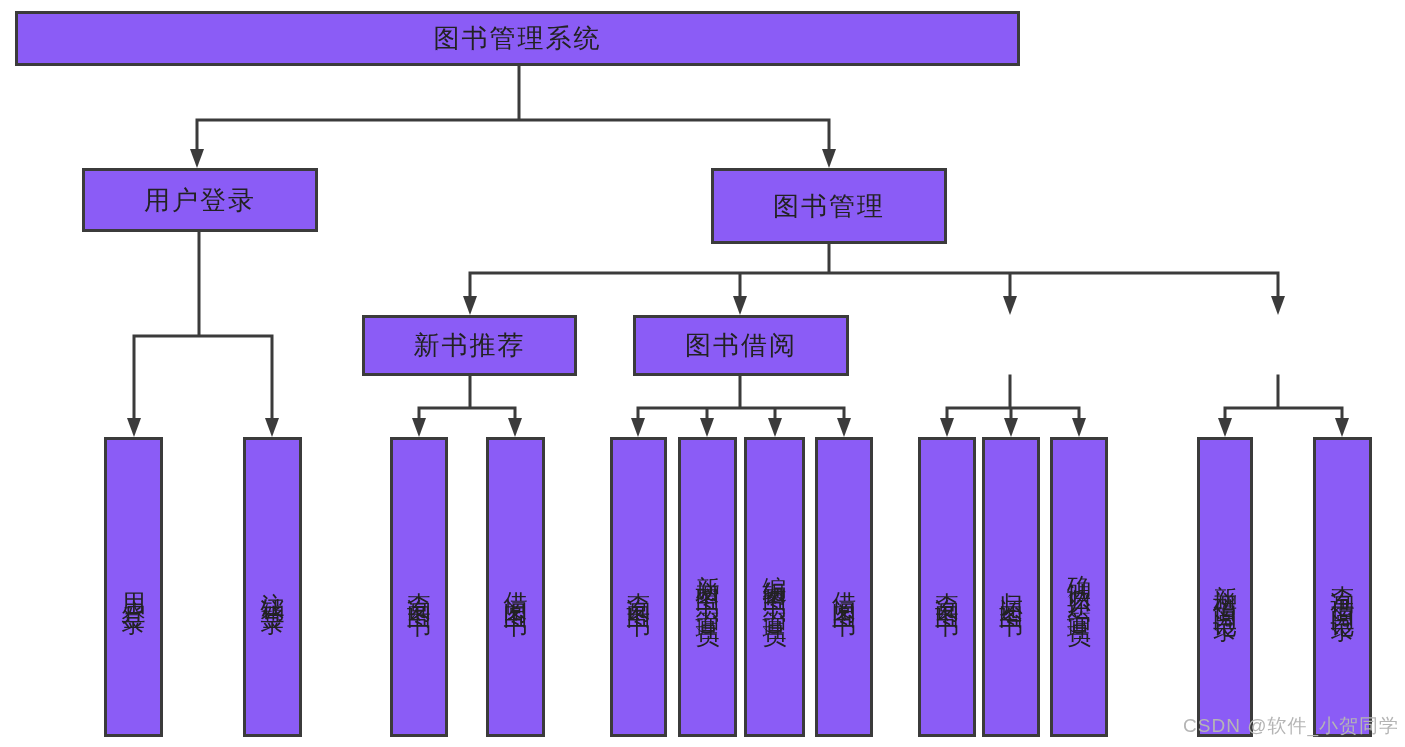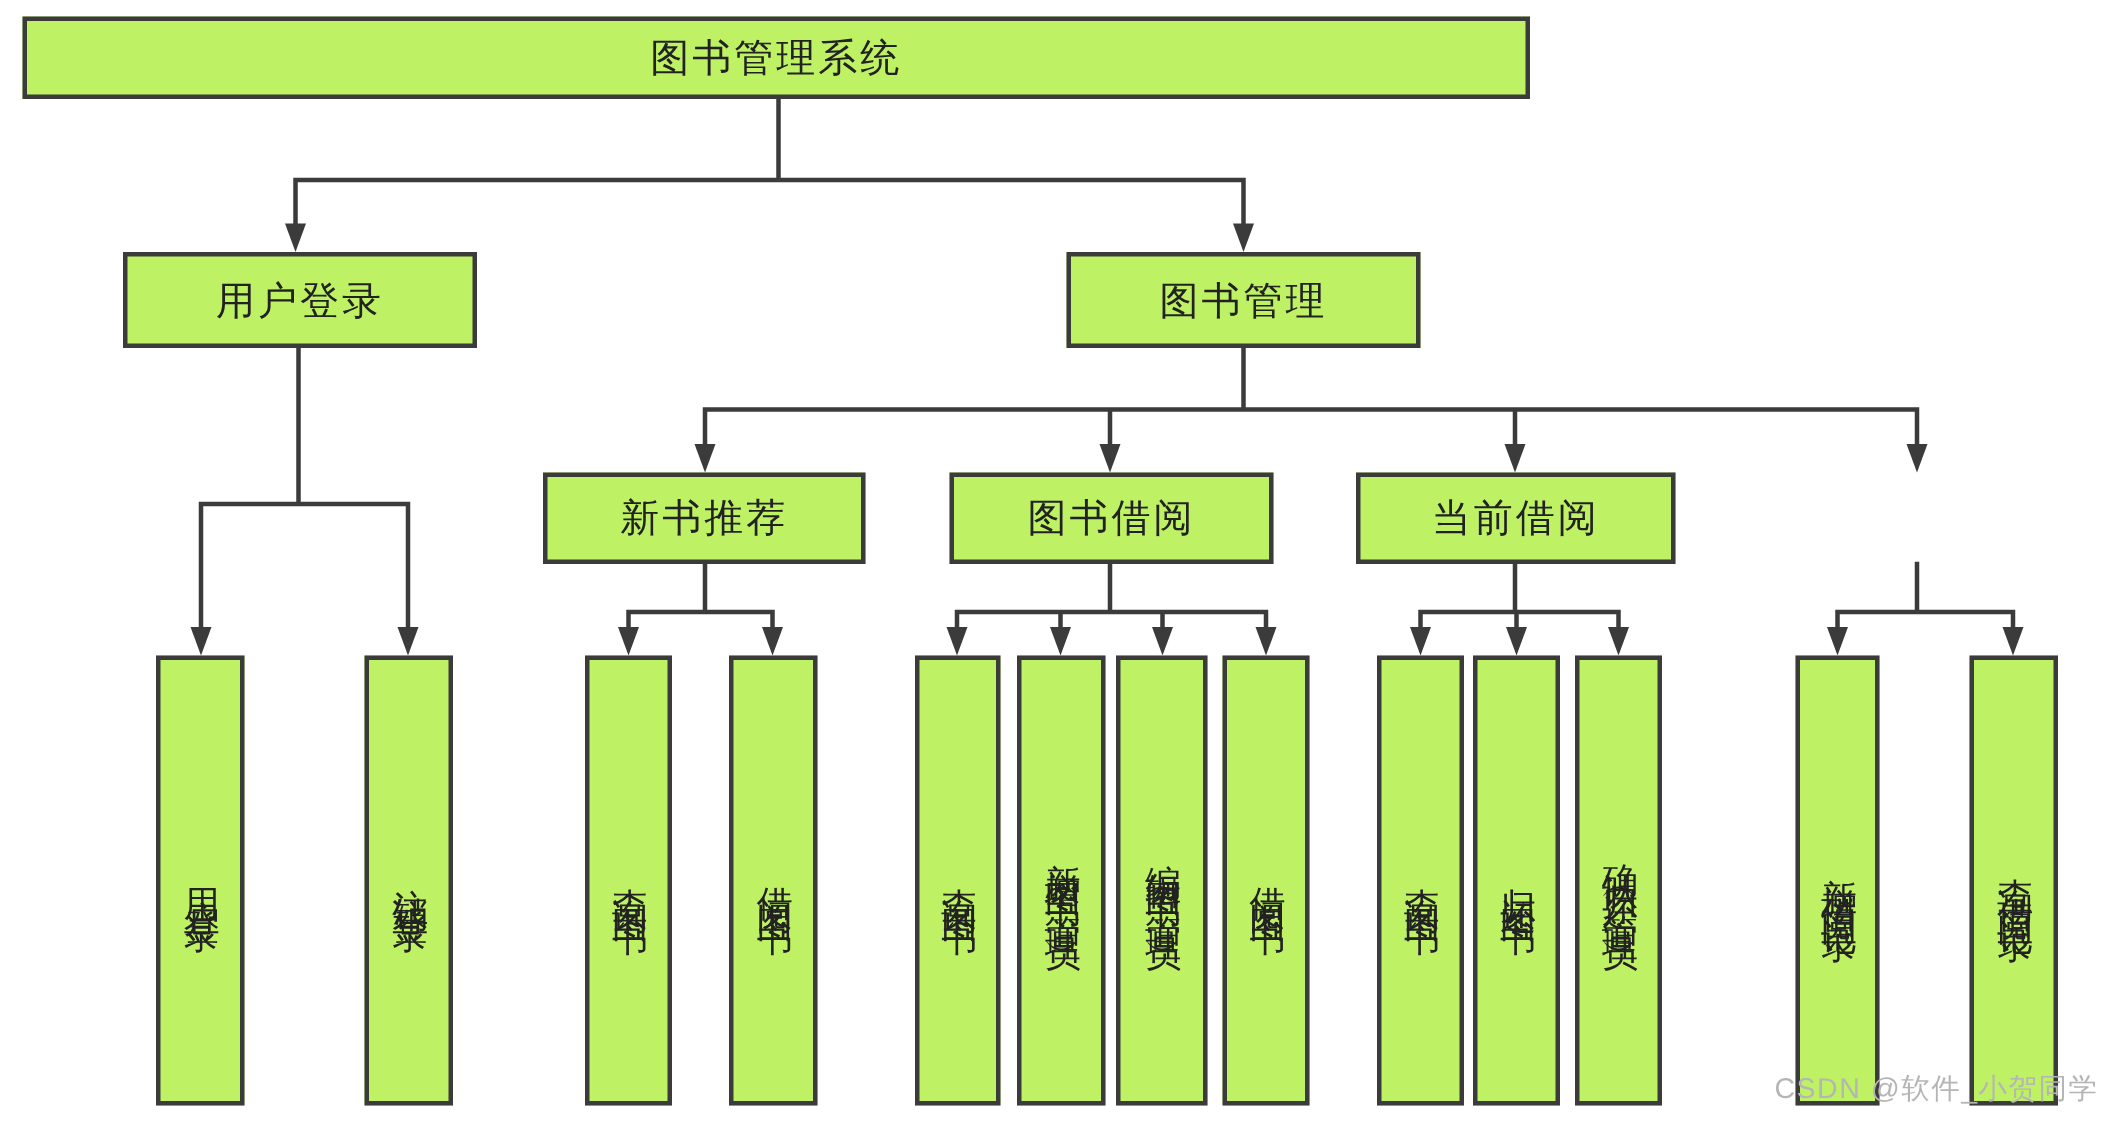--- a/index.html
+++ b/index.html
@@ -16,21 +16,21 @@
     font-family:"Liberation Sans","DejaVu Sans",sans-serif;
     overflow:hidden;
   }
   .wires{position:absolute;left:0;top:0;}
   .ln{stroke:var(--line);stroke-width:3;fill:none;stroke-linecap:square;}
   .ah{fill:var(--line);stroke:none;}
   .box{
     position:absolute;
     box-sizing:border-box;
     border:3px solid var(--line);
-    background:#bef264;
+    background:#8b5cf6;
     display:flex;align-items:center;justify-content:center;
     color:var(--text);
   }
   .hbox span{
     font-size:26px;letter-spacing:2px;white-space:nowrap;
   }
   .vbox span{
     writing-mode:vertical-rl;
     font-size:24px;letter-spacing:7px;
     line-height:1;white-space:nowrap;
@@ -83,32 +83,29 @@
     <polygon class="ah" points="1335,418 1349,418 1342,437"></polygon>
   </svg>
 
   <div class="box hbox" style="left:15px;top:11px;width:1005px;height:55px">
     <span>图书管理系统</span>
   </div>
 
   <div class="box hbox" style="left:82px;top:168px;width:236px;height:64px">
     <span>用户登录</span>
   </div>
-  <div class="box hbox" style="left:711px;top:168px;width:236px;height:64px">
+  <div class="box hbox" style="left:711px;top:168px;width:236px;height:76px">
     <span>图书管理</span>
   </div>
 
   <div class="box hbox" style="left:633px;top:315px;width:216px;height:61px">
     <span>图书借阅</span>
   </div>
   <div class="box hbox" style="left:362px;top:315px;width:215px;height:61px">
     <span>新书推荐</span>
-  </div>
-  <div class="box hbox" style="left:904px;top:315px;width:213px;height:61px">
-    <span>当前借阅</span>
   </div>
 
   <div class="box vbox" style="left:104px;top:437px;width:59px;height:300px">
     <span>用户登录</span>
   </div>
   <div class="box vbox" style="left:243px;top:437px;width:59px;height:300px">
     <span>注销登录</span>
   </div>
 
   <div class="box vbox" style="left:390px;top:437px;width:58px;height:300px">

